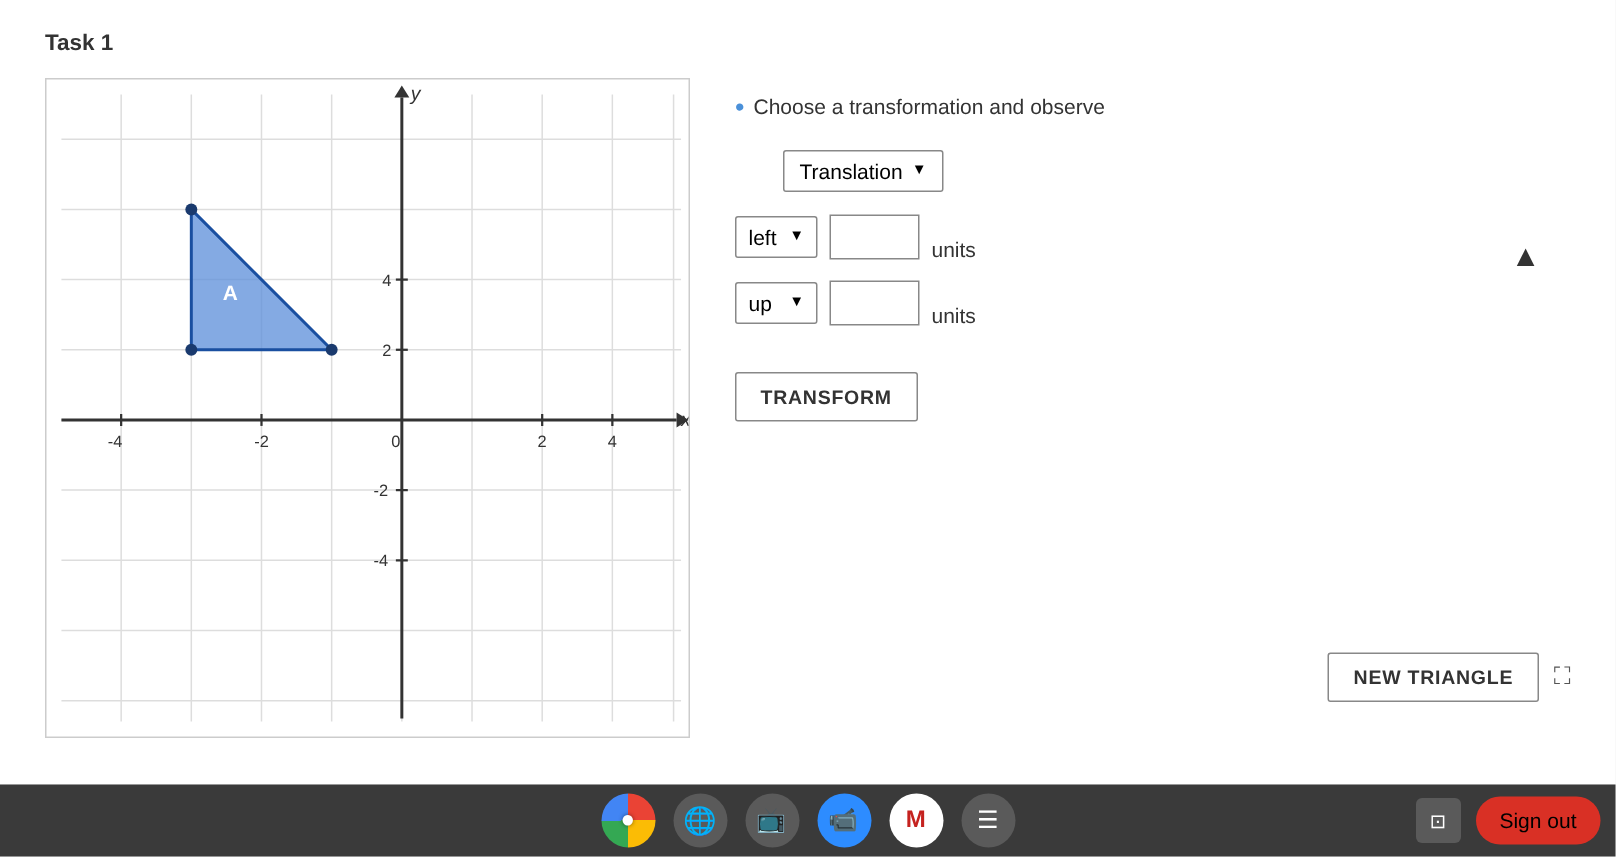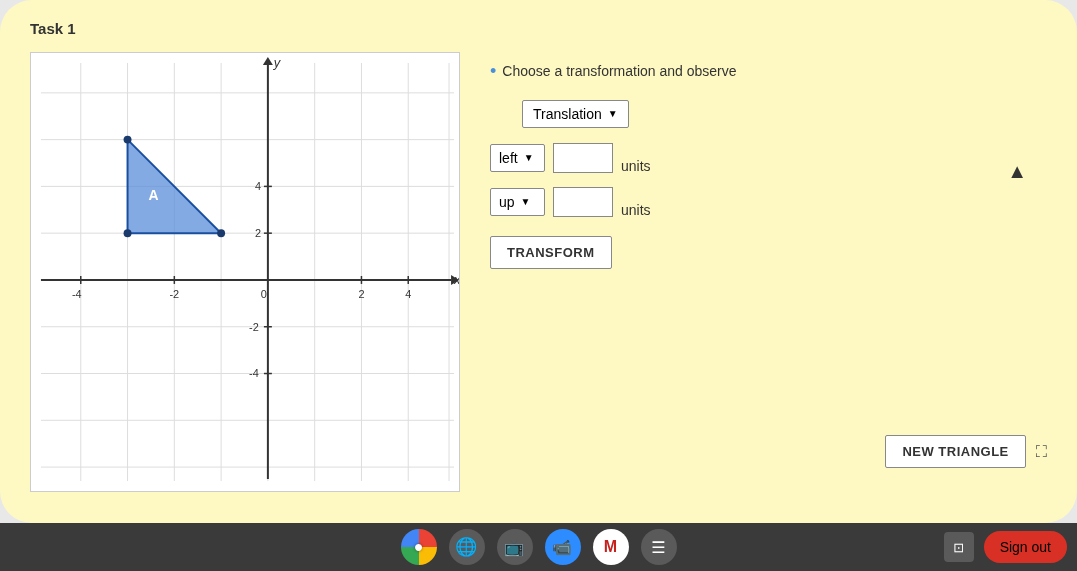--- a/index.html
+++ b/index.html
@@ -12,23 +12,22 @@
       position: relative;
     }
 
     
     .main-content {
       position: absolute;
       top: 0;
       left: 0;
       right: 0;
       bottom: 48px;
-      background: #fef9c3;
+      background: #ffffff;
       padding: 20px 30px;
-      border-radius: 32px;
     }
 
     .task-title {
       font-size: 15px;
       font-weight: 600;
       color: #333;
       margin-bottom: 15px;
     }
 
     .content-area {
@@ -105,20 +104,21 @@
     .direction-dropdown {
       display: inline-flex;
       align-items: center;
       border: 1px solid #888;
       background: white;
       padding: 5px 8px;
       font-size: 14px;
       cursor: pointer;
       border-radius: 2px;
       min-width: 55px;
+      justify-content: space-between;
     }
 
     .units-input {
       width: 60px;
       height: 30px;
       border: 1px solid #888;
       background: white;
       font-size: 14px;
     }
 
@@ -131,21 +131,21 @@
     
     .transform-btn {
       background: white;
       border: 1px solid #888;
       padding: 8px 16px;
       font-size: 13px;
       font-weight: 600;
       letter-spacing: 0.5px;
       cursor: pointer;
       border-radius: 2px;
-      margin-top: 6px;
+      margin-top: 18px;
       color: #333;
     }
 
     
     .bottom-row {
       position: absolute;
       bottom: 55px;
       right: 30px;
       display: flex;
       align-items: center;

